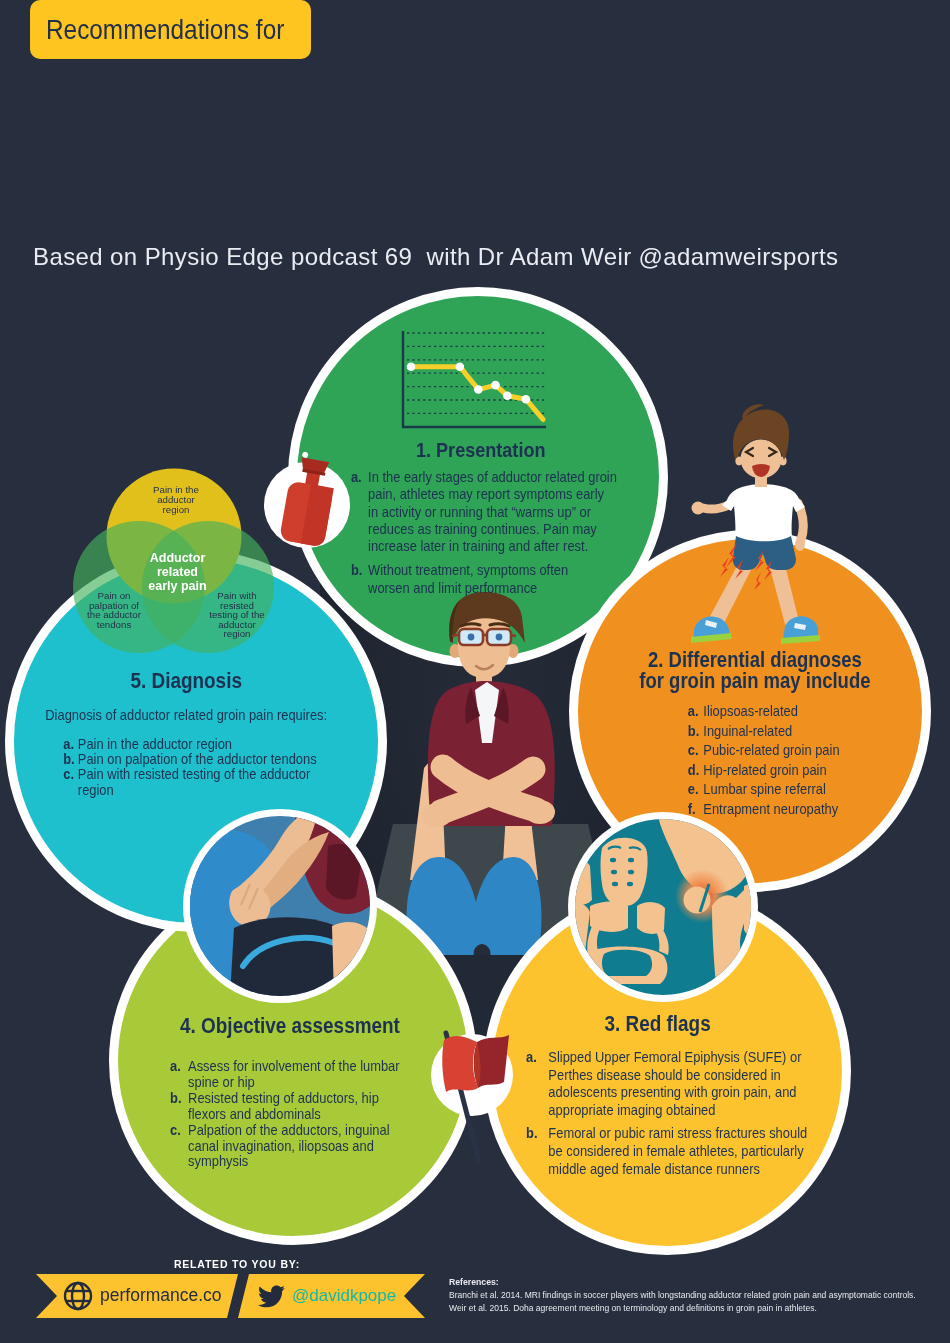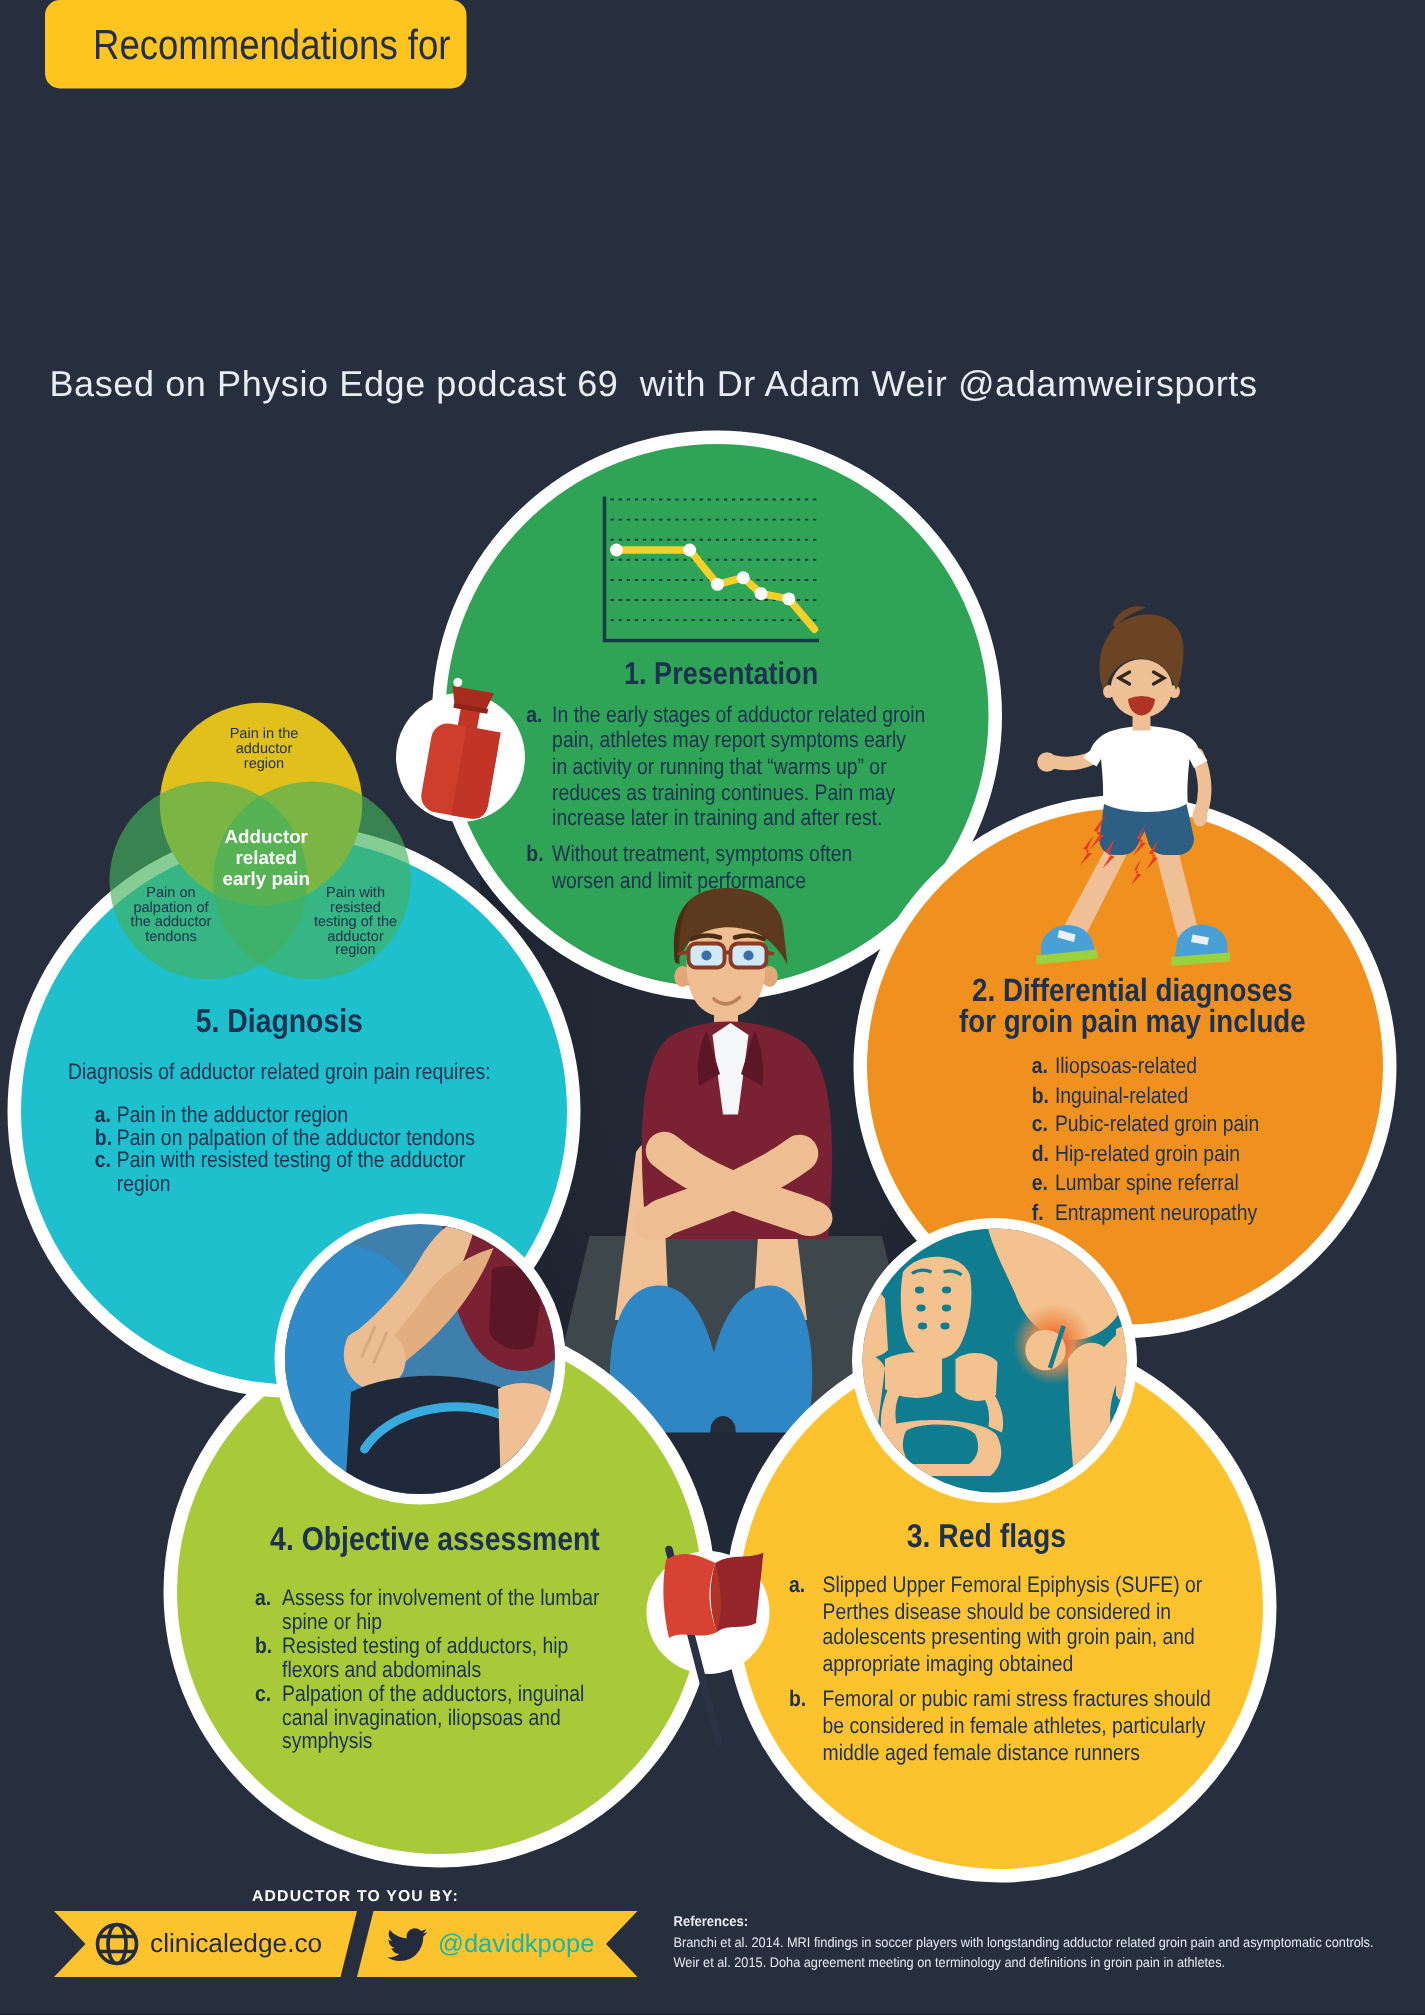--- a/index.html
+++ b/index.html
@@ -9,21 +9,21 @@
     font-family:"Liberation Sans","DejaVu Sans",sans-serif;
   }
   .layer{position:absolute;left:0;top:0;width:950px;height:1343px;}
   #deco-below{z-index:1;}
   .bigcircle{position:absolute;border-radius:50%;border:9px solid #ffffff;z-index:2;box-sizing:border-box;}
   #deco-above{z-index:3;}
   .textlayer{position:absolute;z-index:4;}
   
   #badge{
     left:30px;top:0;width:281px;height:59px;background:#fec521;border-radius:10px;
-    display:flex;align-items:center;padding-left:32px;box-sizing:border-box;
+    display:flex;align-items:center;padding-left:16px;box-sizing:border-box;
   }
   #badge span{font-size:28px;color:#232f4b;display:inline-block;transform:scaleX(0.87);transform-origin:0 50%;white-space:nowrap;}
   #main-title{left:33px;top:76px;width:917px;color:#2fa457;font-weight:bold;}
   #main-title .tline{display:block;font-size:45px;line-height:52px;transform-origin:0 50%;white-space:nowrap;}
   #subtitle{left:33px;top:243px;width:900px;color:#e9ecf2;font-size:24px;white-space:pre;letter-spacing:0.4px;}
   
   .ccontent{position:absolute;z-index:4;color:#1d3150;transform:scaleX(0.86);transform-origin:0 0;}
   .ctitle{font-weight:bold;text-align:center;color:#1d3150;}
   .item{display:flex;}
   .item .k{font-weight:bold;flex:none;}
@@ -420,22 +420,22 @@
           <span class="t">Pain with resisted testing of the adductor region</span>
         </div>
     </div>
   </div>
 
   <div id="vlabel-top" class="vlabel">Pain in the adductor region</div>
   <div id="vlabel-center" class="vlabel">Adductor related early pain</div>
   <div id="vlabel-left" class="vlabel">Pain on palpation of the adductor tendons</div>
   <div id="vlabel-right" class="vlabel">Pain with resisted testing of the adductor region</div>
 
-  <div id="brought" class="textlayer">ADDUCTOR TO YOU BY:</div>
-  <div id="site-label" class="textlayer">clinicaledge.co</div>
+  <div id="brought" class="textlayer">RELATED TO YOU BY:</div>
+  <div id="site-label" class="textlayer">performance.co</div>
   <div id="tw-label" class="textlayer">@davidkpope</div>
   <div id="refs" class="textlayer">
     <div class="rtitle">References:</div>
     <div class="rline">Branchi et al. 2014. MRI findings in soccer players with longstanding adductor related groin pain and asymptomatic controls.</div>
     <div class="rline">Weir et al. 2015. Doha agreement meeting on terminology and definitions in groin pain in athletes.</div>
   </div>
 
 </div>
 
 </body></html>

